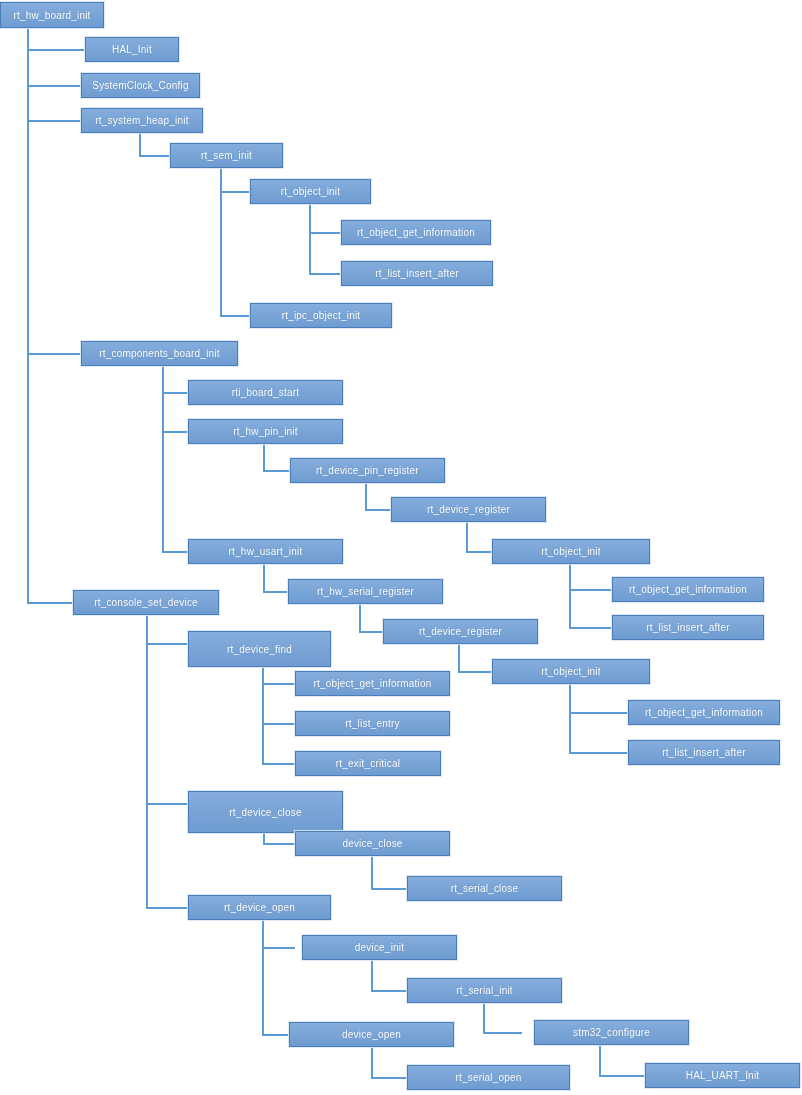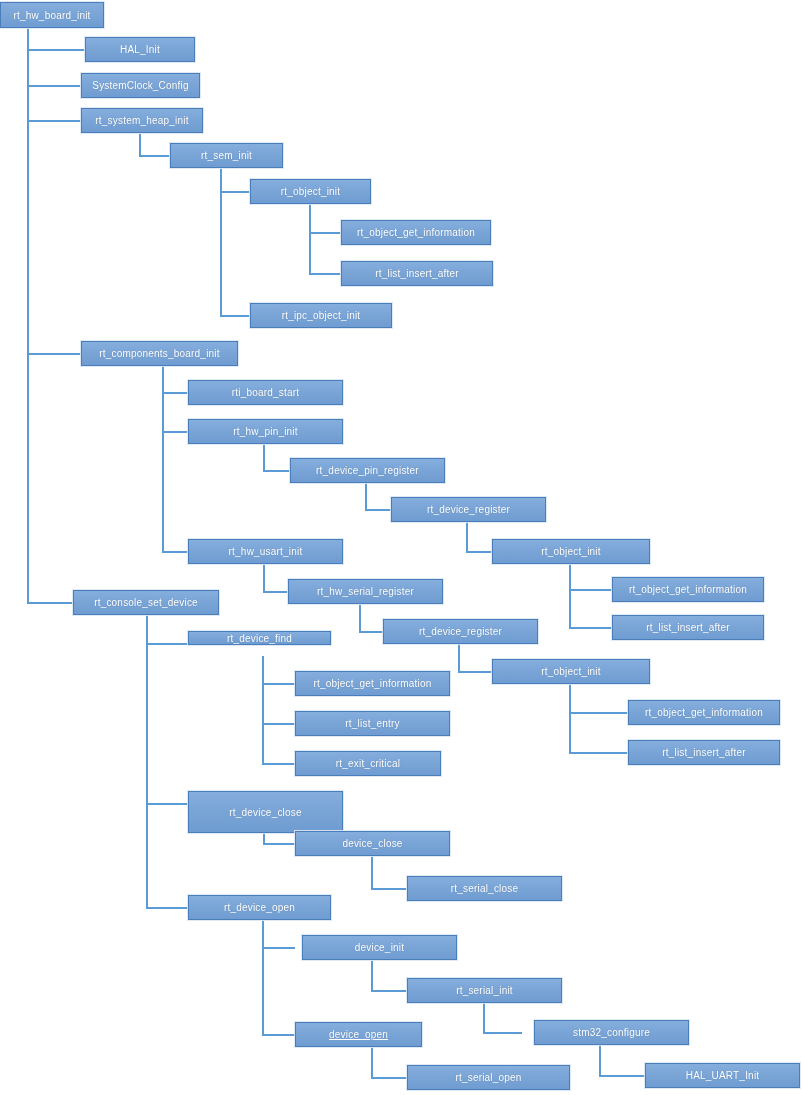--- a/index.html
+++ b/index.html
@@ -89,21 +89,21 @@
       <path d="M 263 920 L 263 1035 L 295 1035" fill="none" stroke="#5b9bd5" stroke-width="1.4" shape-rendering="crispEdges"></path>
       <path d="M 372 960 L 372 991 L 407 991" fill="none" stroke="#5b9bd5" stroke-width="1.4" shape-rendering="crispEdges"></path>
       <path d="M 484 1003 L 484 1033 L 522 1033" fill="none" stroke="#5b9bd5" stroke-width="1.4" shape-rendering="crispEdges"></path>
       <path d="M 372 1047 L 372 1078 L 407 1078" fill="none" stroke="#5b9bd5" stroke-width="1.4" shape-rendering="crispEdges"></path>
       <path d="M 600 1045 L 600 1076 L 645 1076" fill="none" stroke="#5b9bd5" stroke-width="1.4" shape-rendering="crispEdges"></path>
     </svg>
   <div id="nodes">
       <div class="node" style="left: 0px; top: 2px; width: 104px; height: 26px;">
         <span class="node-label">rt_hw_board_init</span>
       </div>
-      <div class="node" style="left: 85px; top: 37px; width: 110px; height: 25px;">
+      <div class="node" style="left: 85px; top: 37px; width: 94px; height: 25px;">
         <span class="node-label">HAL_Init</span>
       </div>
       <div class="node" style="left: 81px; top: 73px; width: 119px; height: 25px;">
         <span class="node-label">SystemClock_Config</span>
       </div>
       <div class="node" style="left: 81px; top: 108px; width: 122px; height: 25px;">
         <span class="node-label">rt_system_heap_init</span>
       </div>
       <div class="node" style="left: 170px; top: 143px; width: 113px; height: 25px;">
         <span class="node-label">rt_sem_init</span>
@@ -149,21 +149,21 @@
       </div>
       <div class="node" style="left: 73px; top: 590px; width: 146px; height: 25px;">
         <span class="node-label">rt_console_set_device</span>
       </div>
       <div class="node" style="left: 383px; top: 619px; width: 155px; height: 25px;">
         <span class="node-label">rt_device_register</span>
       </div>
       <div class="node" style="left: 612px; top: 615px; width: 152px; height: 25px;">
         <span class="node-label">rt_list_insert_after</span>
       </div>
-      <div class="node" style="left: 188px; top: 631px; width: 143px; height: 14px;">
+      <div class="node" style="left: 188px; top: 631px; width: 143px; height: 36px;">
         <span class="node-label">rt_device_find</span>
       </div>
       <div class="node" style="left: 492px; top: 659px; width: 158px; height: 25px;">
         <span class="node-label">rt_object_init</span>
       </div>
       <div class="node" style="left: 295px; top: 671px; width: 155px; height: 25px;">
         <span class="node-label">rt_object_get_information</span>
       </div>
       <div class="node" style="left: 628px; top: 700px; width: 152px; height: 25px;">
         <span class="node-label">rt_object_get_information</span>
@@ -188,21 +188,21 @@
       </div>
       <div class="node" style="left: 188px; top: 895px; width: 143px; height: 25px;">
         <span class="node-label">rt_device_open</span>
       </div>
       <div class="node" style="left: 302px; top: 935px; width: 155px; height: 25px;">
         <span class="node-label">device_init</span>
       </div>
       <div class="node" style="left: 407px; top: 978px; width: 155px; height: 25px;">
         <span class="node-label">rt_serial_init</span>
       </div>
-      <div class="node" style="left: 295px; top: 1022px; width: 127px; height: 25px; text-decoration: underline;">
+      <div class="node" style="left: 289px; top: 1022px; width: 165px; height: 25px;">
         <span class="node-label">device_open</span>
       </div>
       <div class="node" style="left: 522px; top: 1020px; width: 155px; height: 25px; margin-left: 12px;">
         <span class="node-label">stm32_configure</span>
       </div>
       <div class="node" style="left: 407px; top: 1065px; width: 163px; height: 25px;">
         <span class="node-label">rt_serial_open</span>
       </div>
       <div class="node" style="left: 645px; top: 1063px; width: 155px; height: 25px;">
         <span class="node-label">HAL_UART_Init</span>

